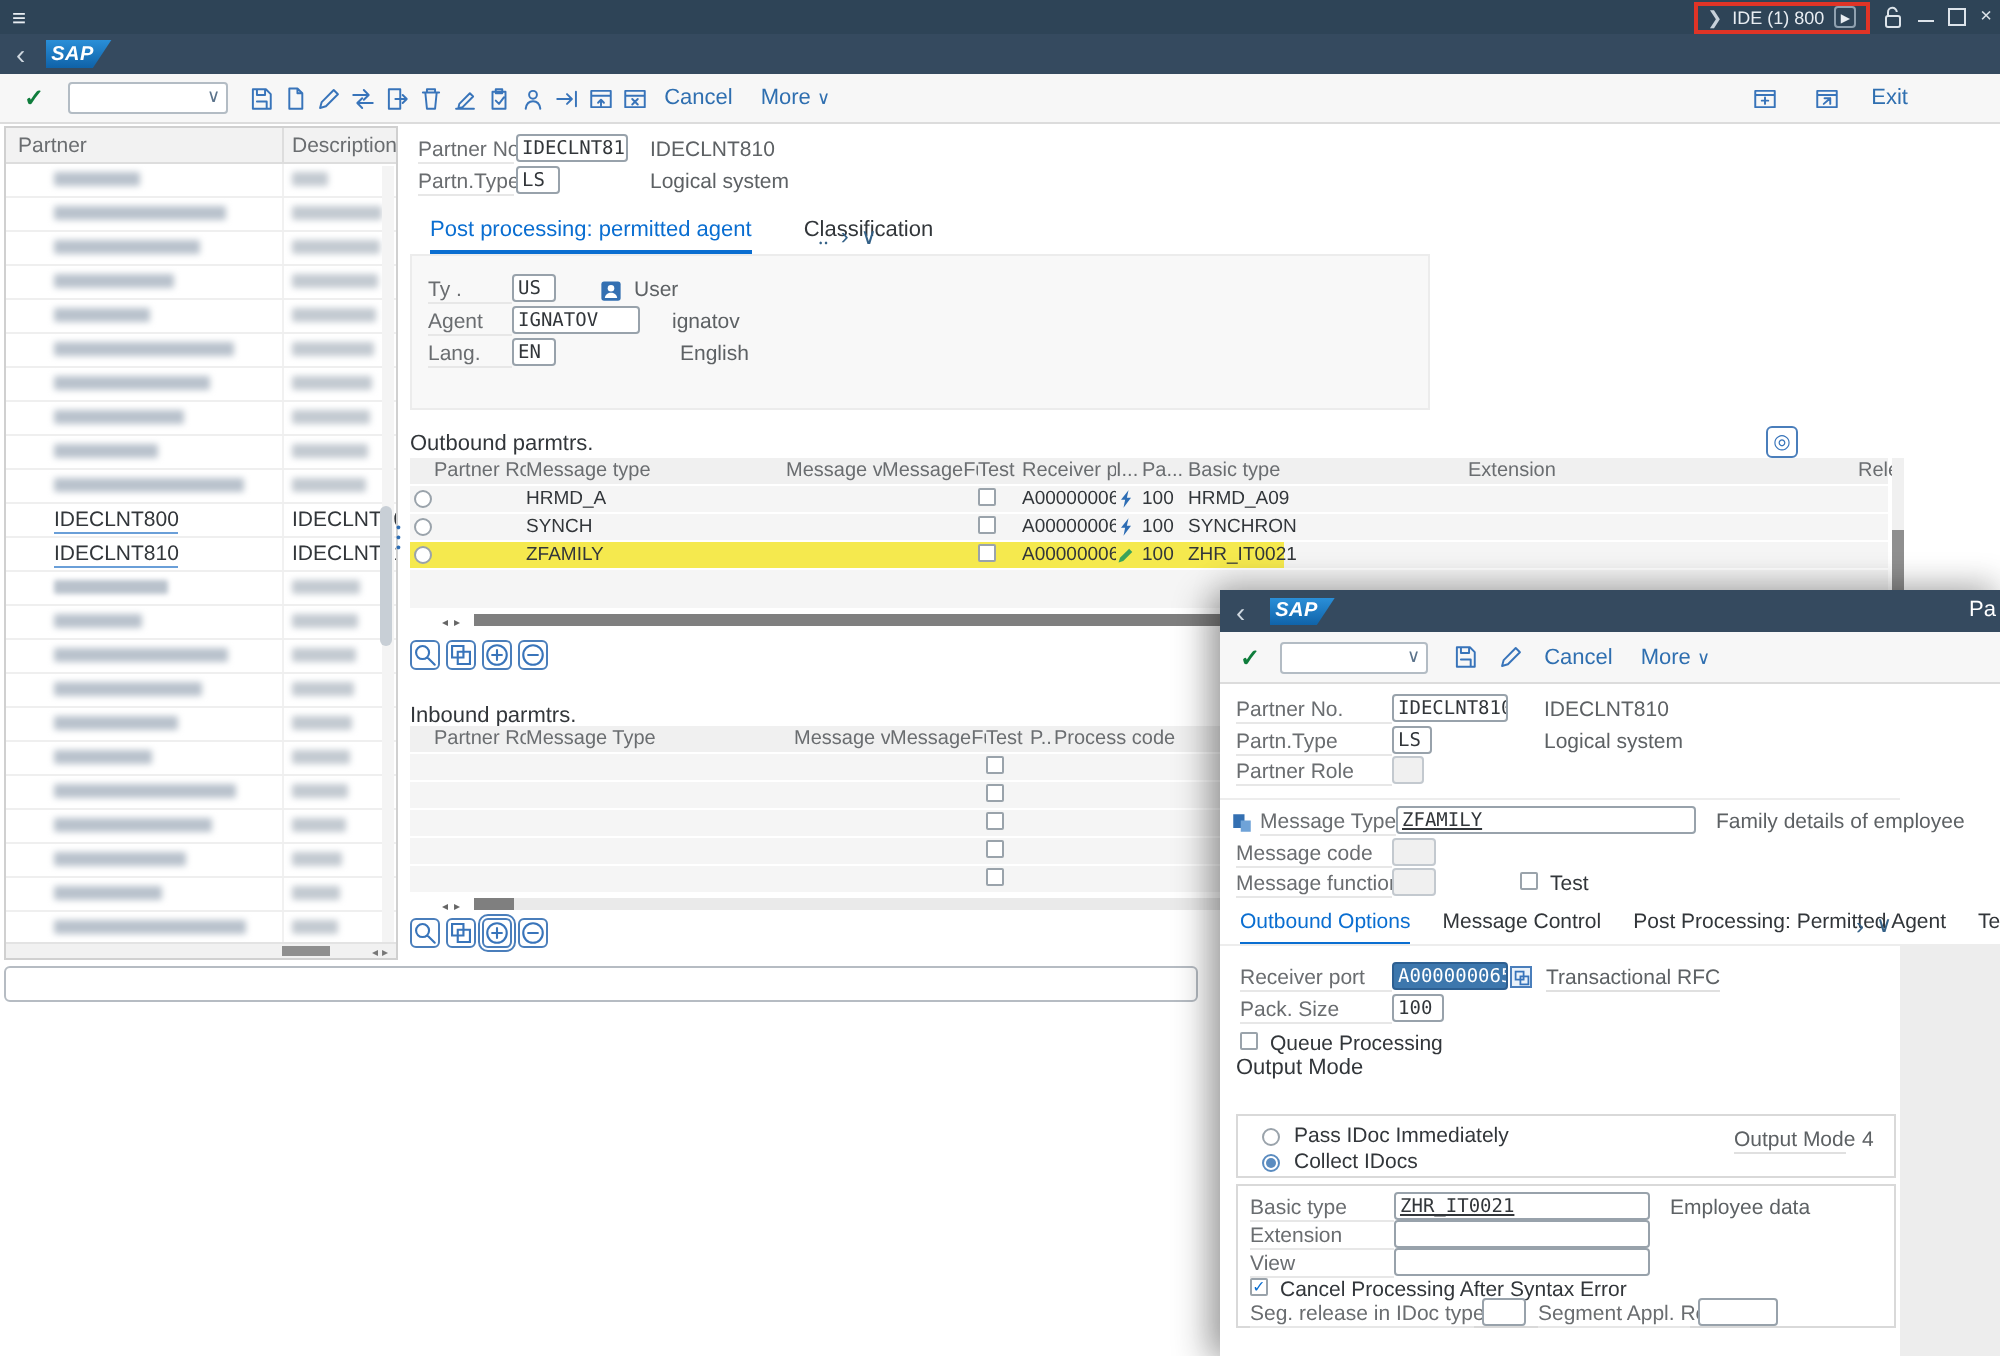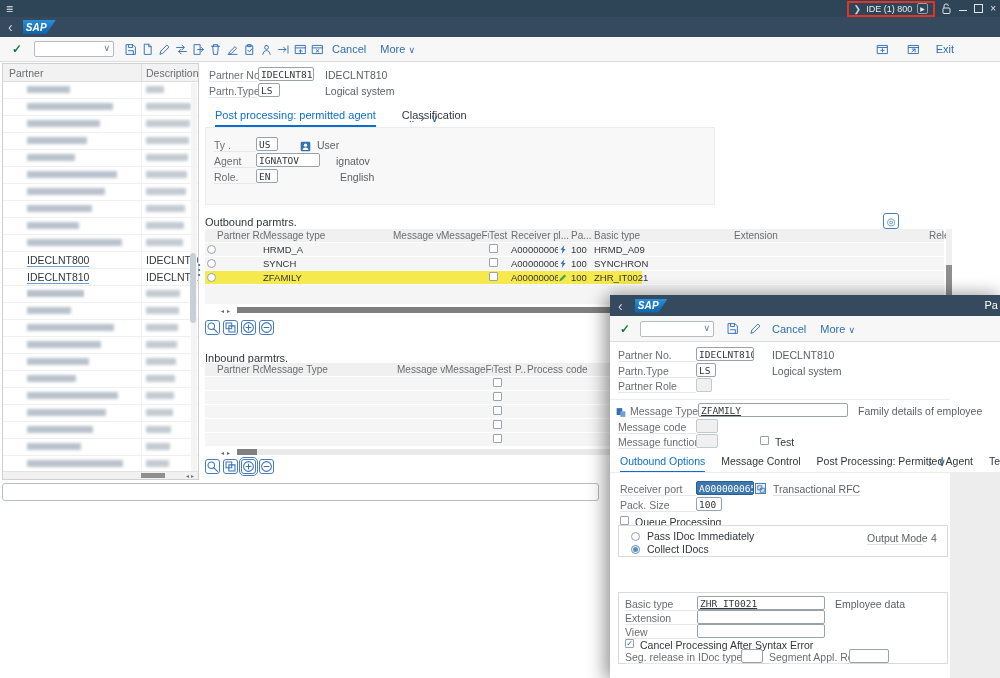--- a/index.html
+++ b/index.html
@@ -475,21 +475,21 @@
             </svg>
         </span>
         <span class="ftext" style="margin-left:6px">User</span>
       </div>
       <div class="frow" style="left:8px; top:27px;">
         <span class="lbl" style="width:42px">Agent</span>
         <span class="inp" style="width:64px; margin-top:-2px;">IGNATOV</span>
         <span class="ftext" style="margin-left:16px">ignatov</span>
       </div>
       <div class="frow" style="left:8px; top:43px;">
-        <span class="lbl" style="width:42px">Role.</span>
+        <span class="lbl" style="width:42px">Lang.</span>
         <span class="inp" style="width:22px; margin-top:-2px;">EN</span>
         <span class="ftext" style="margin-left:62px">English</span>
       </div>
     </div>
 
     <div class="abs sec-title" style="left:0; top:153px;">Outbound parmtrs.</div>
     <div class="abs sq-btn" style="left:678px; top:150px;">◎</div>
     <div class="abs" style="left:0; top:166px; width:739px;">
       <div class="grid-head" id="ob-head">
           <div class="gcell hdr" style="width: 12px;"></div>
@@ -812,21 +812,21 @@
     <div class="frow" style="left:10px; top:204px;">
       <span class="lbl" style="width:76px">Pack. Size</span>
       <span class="inp" style="width:26px; margin-top:-2px;">100</span>
     </div>
     <div class="frow" style="left:10px; top:221px;">
       <span class="cbx" id="pp-queue-cb"></span>
       <span class="cb-lab">Queue Processing</span>
     </div>
     <div class="abs heading" style="left:8px; top:233px;">Output Mode</div>
 
-    <div class="groupbox" style="left:8px; top:230px; width:330px; height:32px;">
+    <div class="groupbox" style="left:8px; top:262px; width:330px; height:32px;">
       <div id="om-radios" style="position:absolute; left:10px; top:3px;">
           <div class="radio-line" style="height: 13px;">
             <div class="radio"></div>
             <span>Pass IDoc Immediately</span>
           </div>
           <div class="radio-line" style="height: 13px;">
             <div class="radio sel"></div>
             <span>Collect IDocs</span>
           </div>
         </div>

